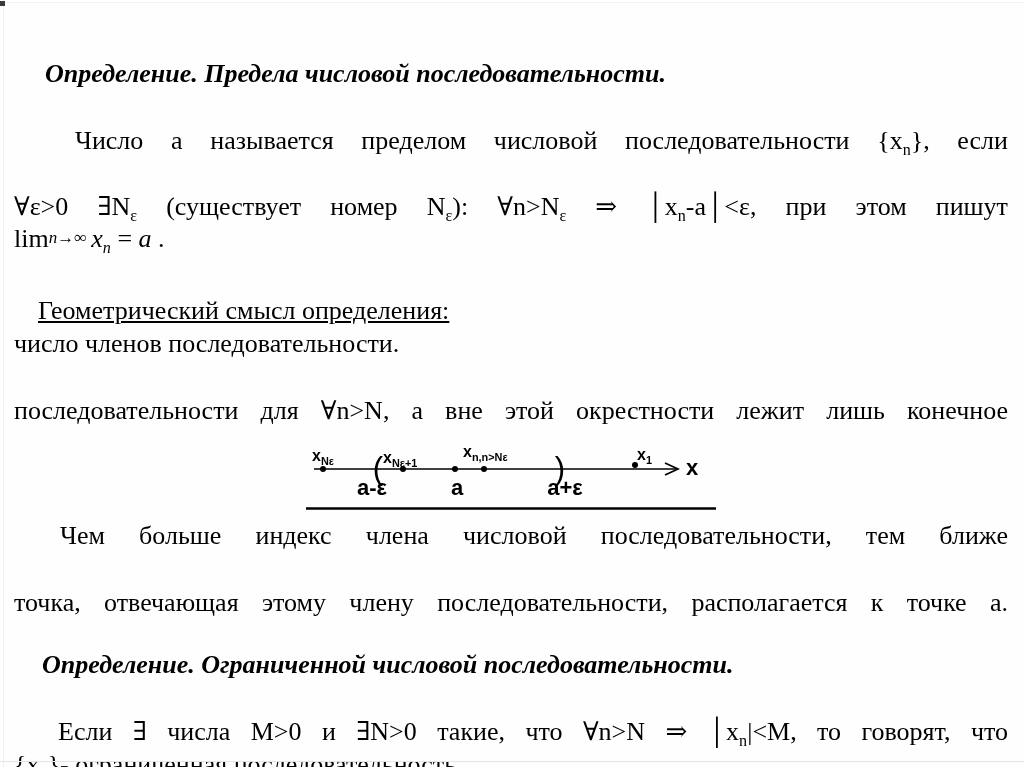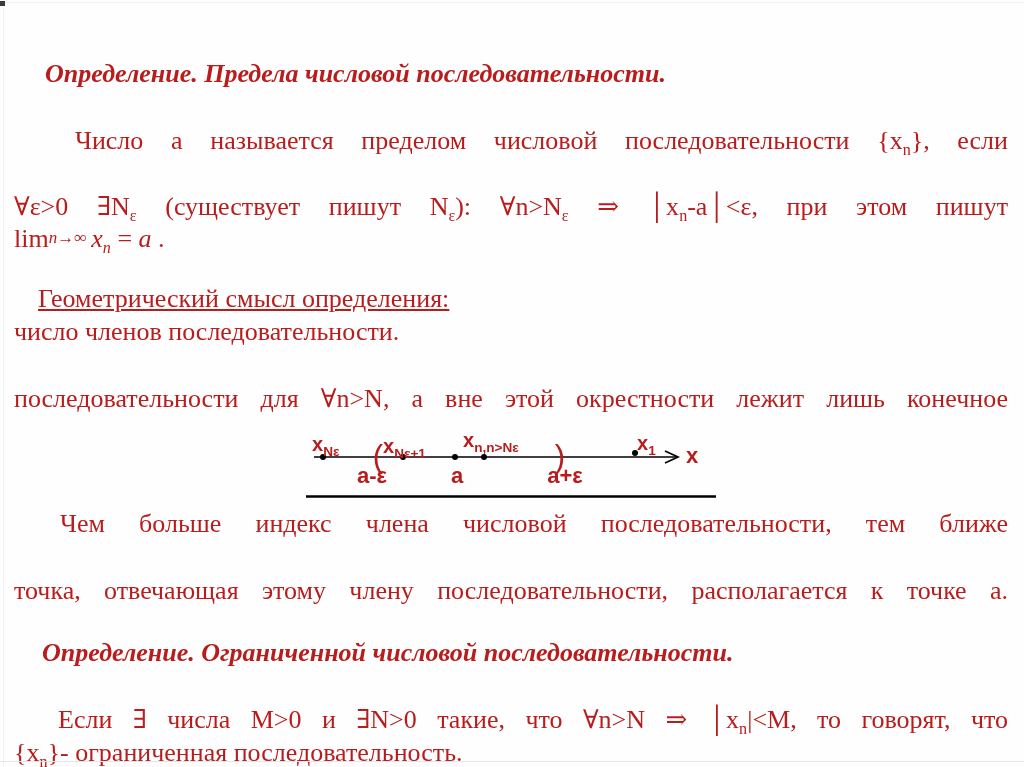--- a/index.html
+++ b/index.html
@@ -2,21 +2,21 @@
 <html><head>
 <meta charset="utf-8">
 <style>
   html,body{margin:0;padding:0;background:#ffffff;}
   .slide{
     position:relative;
     width:1024px;height:767px;
     background:#fefefe;
     overflow:hidden;
     font-family:"Liberation Serif","DejaVu Serif",serif;
-    color:#b91c1c;
+    color:#000000;
   }
   .edge-left{position:absolute;left:3px;top:0;bottom:0;width:1px;background:#f1f1f4;}
   .edge-top{position:absolute;top:2px;left:0;right:0;height:1px;background:#f3f3f6;}
   .edge-bottom{position:absolute;top:761px;left:0;right:0;height:1px;background:#e4e4ea;}
   .corner-mark{position:absolute;left:0;top:1px;width:5px;height:5px;background:#3a3a3f;}
 
   .content{padding:57px 16px 0 14px;}
   .line{
     display:block;
     font-size:26px;line-height:33.5px;height:33.5px;
@@ -30,48 +30,48 @@
   .ind44{padding-left:44px;}
   sub{font-size:0.62em;line-height:0;}
   .it{font-style:italic;}
 
   .limline{height:54px;display:flex;align-items:flex-start;font-size:26px;}
   .limstack{display:inline-flex;flex-direction:row;align-items:center;line-height:1;}
   .limtop{font-size:26px;line-height:26px;padding-top:2px;}
   .limunder{font-size:17px;line-height:15px;font-style:italic;}
   .expr{margin-left:5px;line-height:30px;}
 
-  .mt8{margin-top:4px;} .mt4{margin-top:4px;} .mt2{margin-top:2px;} .mt29{margin-top:29px;}
+  .mt8{margin-top:16px;} .mt4{margin-top:4px;} .mt2{margin-top:2px;} .mt29{margin-top:29px;}
 
   .diagram{
     position:relative;margin-left:-14px;width:1024px;height:86px;
     font-family:"Liberation Sans","DejaVu Sans",sans-serif;
   }
   .diagram svg{position:absolute;left:0;top:0;}
-  .dlab{position:absolute;font-size:20px;font-weight:700;line-height:20px;white-space:nowrap;}
+  .dlab{position:absolute;font-size:16px;font-weight:700;line-height:20px;white-space:nowrap;}
   .dlab sub{font-size:0.68em;}
   .dbelow{position:absolute;font-size:22px;font-weight:700;line-height:22px;transform:translateX(-50%);}
   .dparen{position:absolute;font-size:31px;font-weight:400;line-height:31px;transform:translateX(-50%);}
   .daxis{position:absolute;font-size:22px;font-weight:700;line-height:22px;}
 </style>
 </head>
 <body>
 
 <div class="slide">
   <div class="edge-top"></div>
   <div class="edge-left"></div>
   <div class="edge-bottom"></div>
   <div class="corner-mark"></div>
 
   <div class="content">
 
     <div class="line h-def ind31">Определение. Предела числовой последовательности.</div>
 
     <div class="line just ind61"><span>Число а называется пределом числовой последовательности {x</span><sub>n</sub><span>}, если</span></div>
-    <div class="line just"><span>∀ε&gt;0 ∃N</span><sub>ε</sub><span> (существует пишут N</span><sub>ε</sub><span>): ∀n&gt;N</span><sub>ε</sub><span> ⇒ │x</span><sub>n</sub><span>-a│&lt;ε, при этом пишут</span></div>
+    <div class="line just"><span>∀ε&gt;0 ∃N</span><sub>ε</sub><span> (существует номер N</span><sub>ε</sub><span>): ∀n&gt;N</span><sub>ε</sub><span> ⇒ │x</span><sub>n</sub><span>-a│&lt;ε, при этом пишут</span></div>
 
     <div class="limline">
       <span class="limstack">
         <span class="limtop">lim</span>
         <span class="limunder">n→∞</span>
       </span>
       <span class="expr"><span class="it">x</span><sub class="it">n</sub><span> = </span><span class="it">a</span><span> .</span></span>
     </div>
 
     <div class="line h-under ind24 mt8">Геометрический смысл определения:</div>

